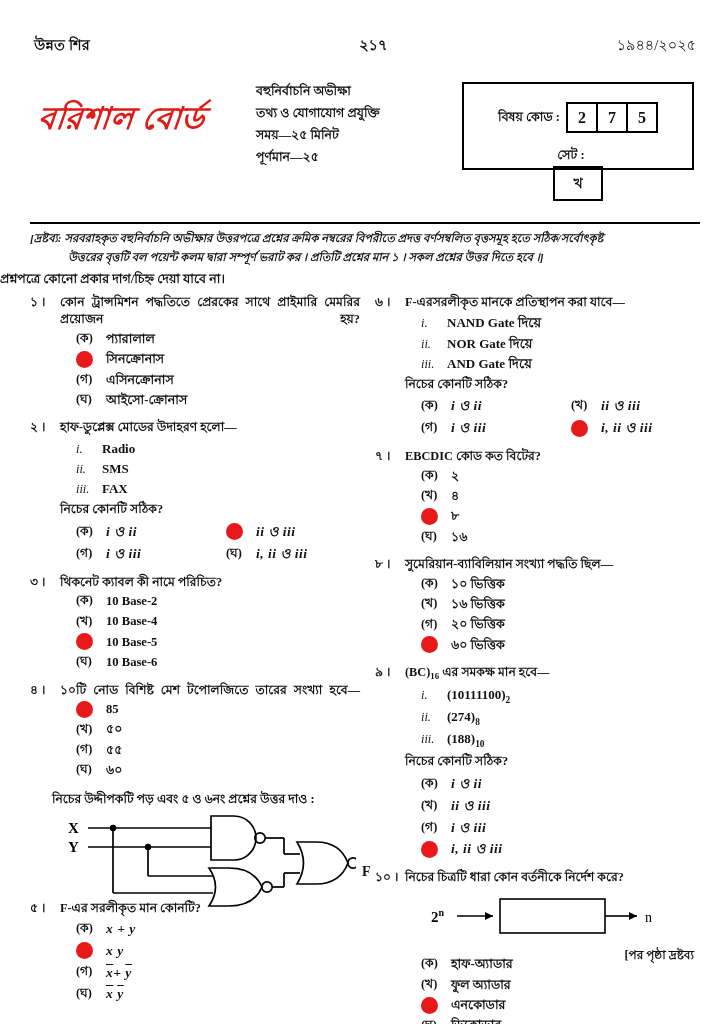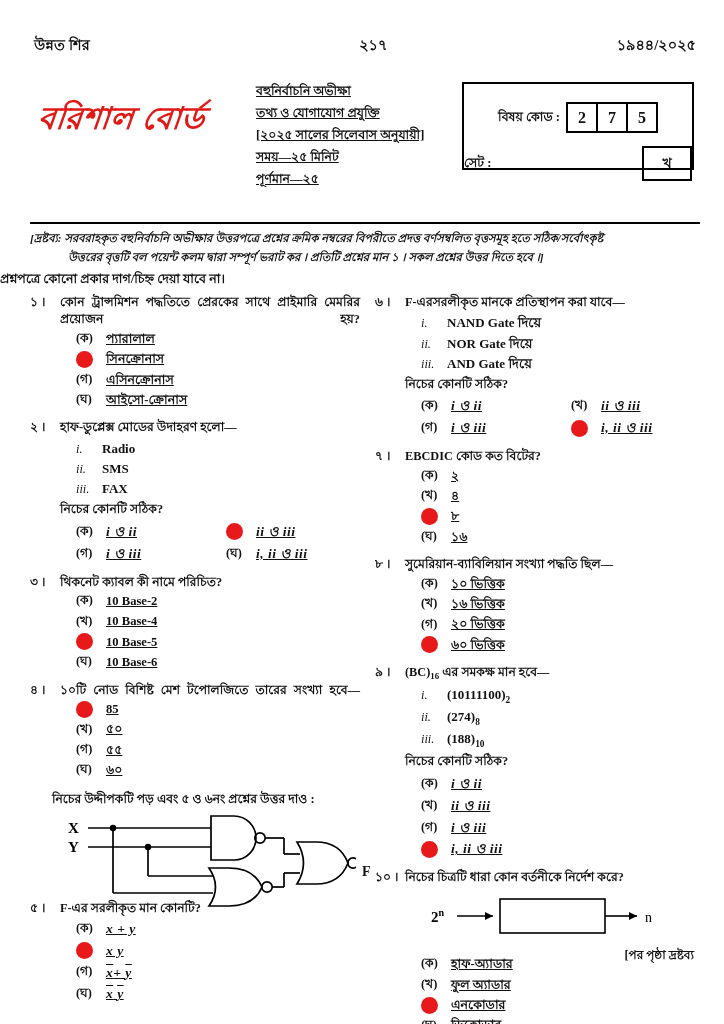--- a/index.html
+++ b/index.html
@@ -30,21 +30,21 @@
     left: 34px;
     right: 28px;
     display: flex;
     justify-content: space-between;
     align-items: baseline;
     font-size: 14.5px;
     font-weight: bold;
   }
   .top-row .slogan { letter-spacing: .2px; }
   .top-row .page-no { margin-left: 40px; }
-  .top-row .paper-code { font-weight: bold; }
+  .top-row .paper-code { font-weight: normal; }
 
   
   .header {
     position: absolute;
     top: 80px;
     left: 34px;
     right: 28px;
     height: 130px;
   }
   .board-logo {
@@ -61,21 +61,21 @@
     white-space: nowrap;
   }
   .exam-meta {
     position: absolute;
     left: 222px;
     top: 0px;
     font-size: 12.5px;
     line-height: 22px;
     font-weight: bold;
   }
-  .exam-meta div { white-space: nowrap; text-decoration: underline; }
+  .exam-meta div { white-space: nowrap; }
 
   .code-box {
     position: absolute;
     right: 2px;
     top: 2px;
     width: 232px;
     height: 88px;
     border: 2.5px solid #000;
     box-sizing: border-box;
   }
@@ -106,20 +106,21 @@
     font-weight: bold;
     font-family: "Liberation Serif", serif;
   }
   .set-row {
     position: absolute;
     top: 62px;
     left: 0; right: 0;
     display: flex;
     align-items: center;
     justify-content: space-between;
+    flex-direction: column;
   }
   .set-label {
     font-size: 12.5px;
     font-weight: bold;
     margin-right: 14px;
     white-space: nowrap;
   }
   .set-box {
     width: 46px;
     height: 31px;
@@ -241,21 +242,20 @@
     border-radius: 50%;
     background: #e8191a;
     flex: 0 0 17px;
     margin-right: 13px;
     display: inline-block;
   }
   .opt-val {
     font-size: 12.6px;
     font-weight: bold;
     font-family: "Liberation Serif", serif;
-    text-decoration: underline;
   }
   .opt-val.math {
     font-style: italic;
     font-size: 13.5px;
     letter-spacing: .5px;
   }
   .ovl {
     text-decoration: overline;
     text-underline-offset: 2px;
   }
@@ -292,21 +292,20 @@
     <span class="page-no">২১৭</span>
     <span class="paper-code">১৯৪৪/২০২৫</span>
   </div>
 
   <div class="header">
     <div class="board-logo">বরিশাল বোর্ড</div>
 
     <div class="exam-meta">
       <div>বহুনির্বাচনি অভীক্ষা</div>
       <div>তথ্য ও যোগাযোগ প্রযুক্তি</div>
-      <div>[২০২৫ সালের সিলেবাস অনুযায়ী]</div>
       <div>সময়—২৫ মিনিট</div>
       <div>পূর্ণমান—২৫</div>
     </div>
 
     <div class="code-box">
       <div class="code-row">
         <span class="code-label">বিষয় কোড :</span>
         <span class="digit-boxes">
           <span class="digit">2</span>
           <span class="digit">7</span>

